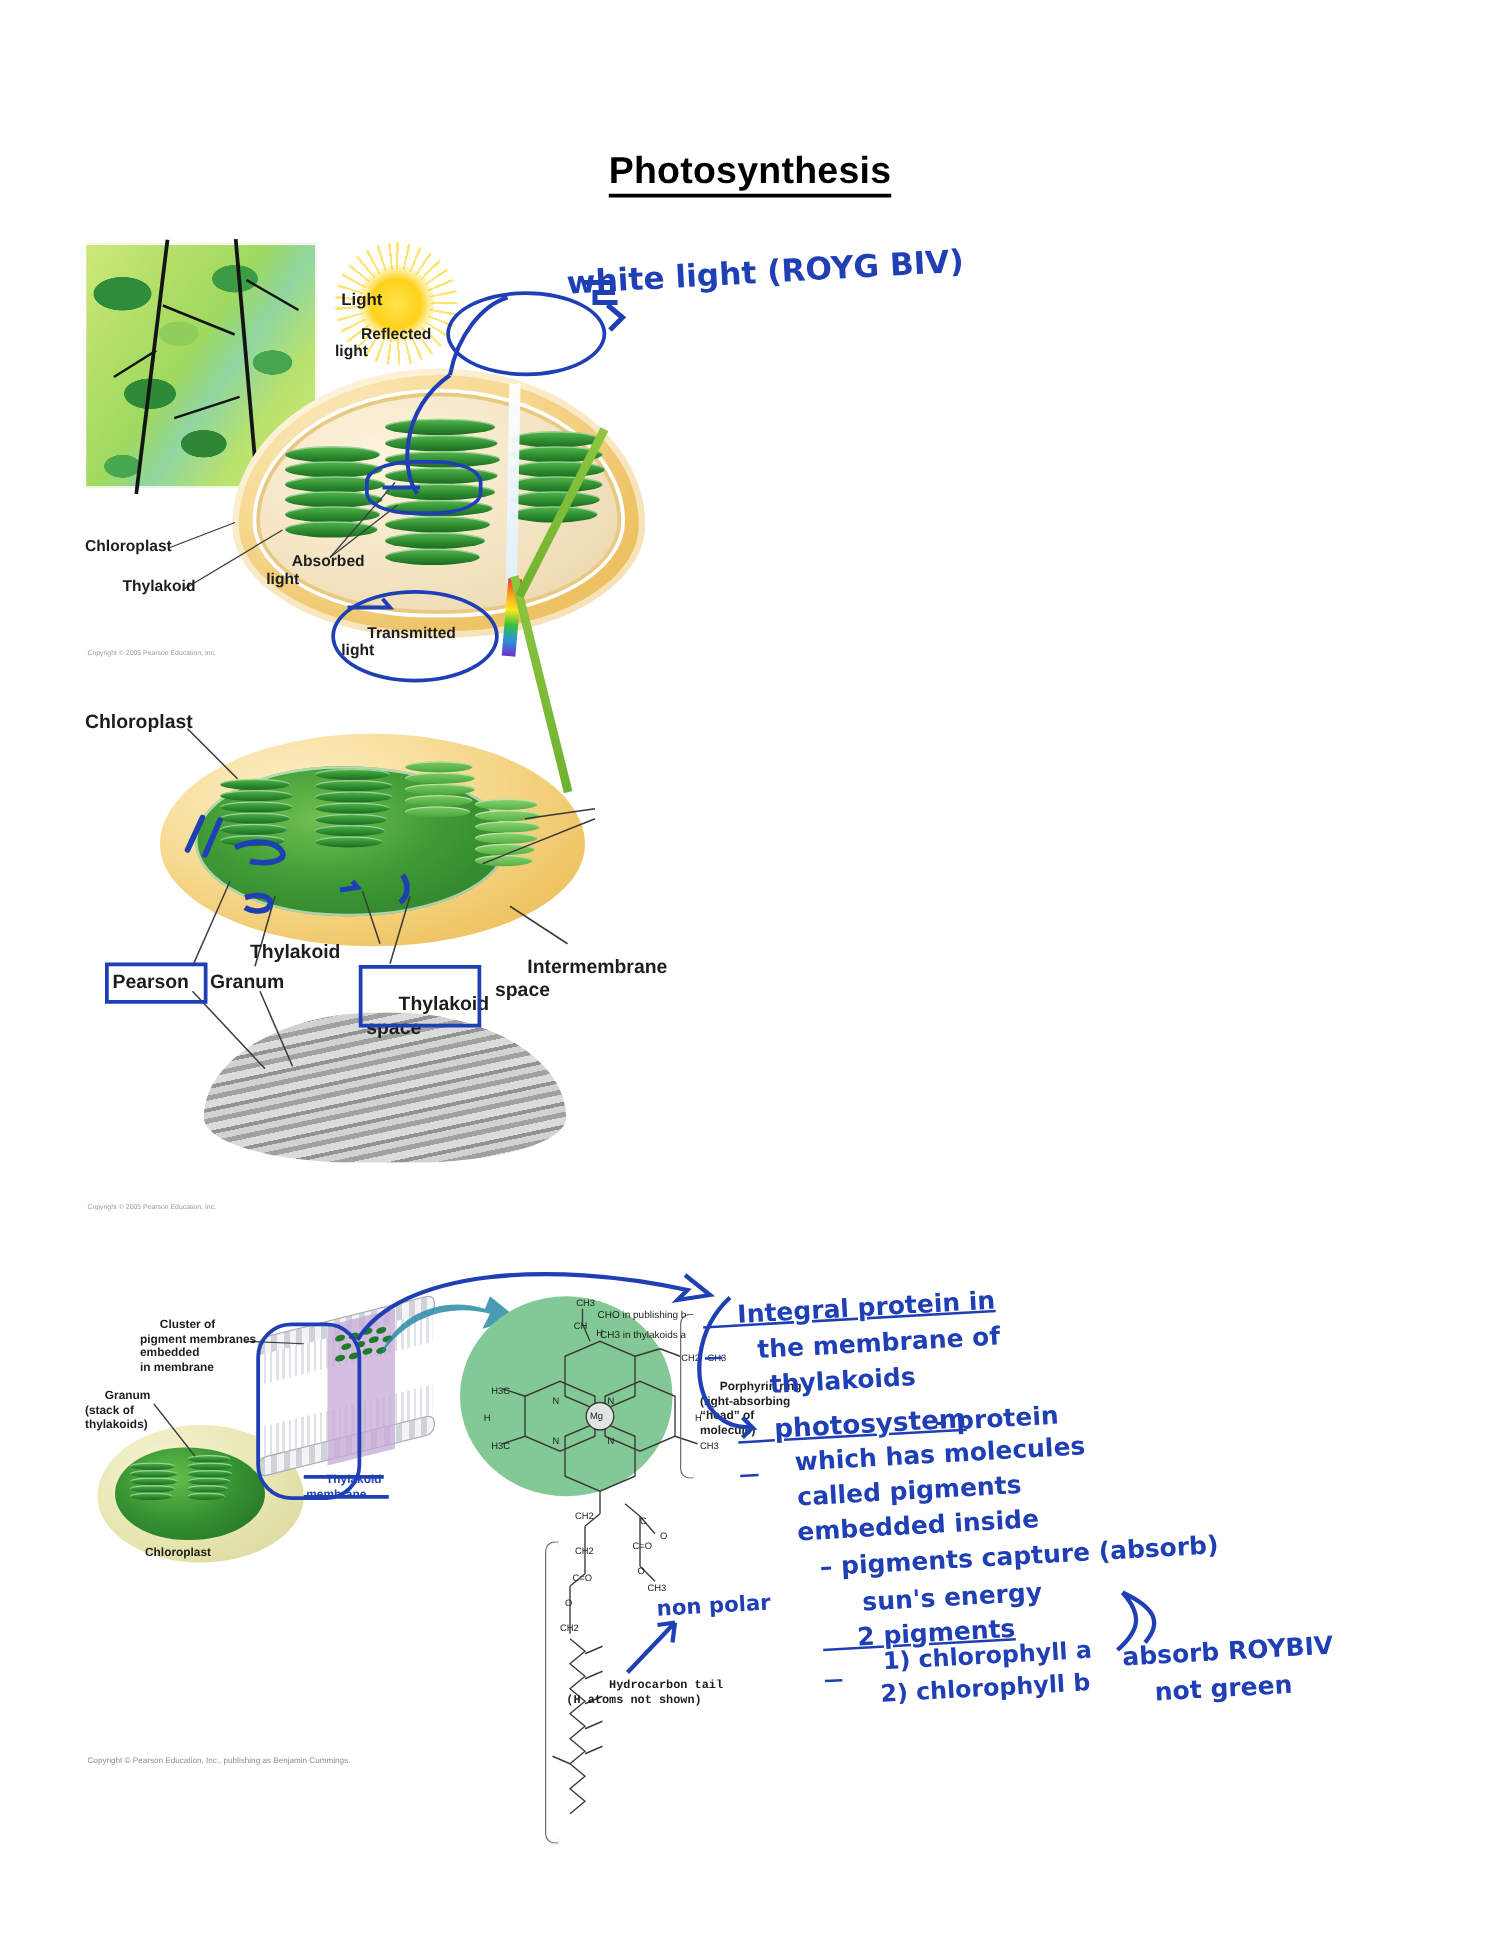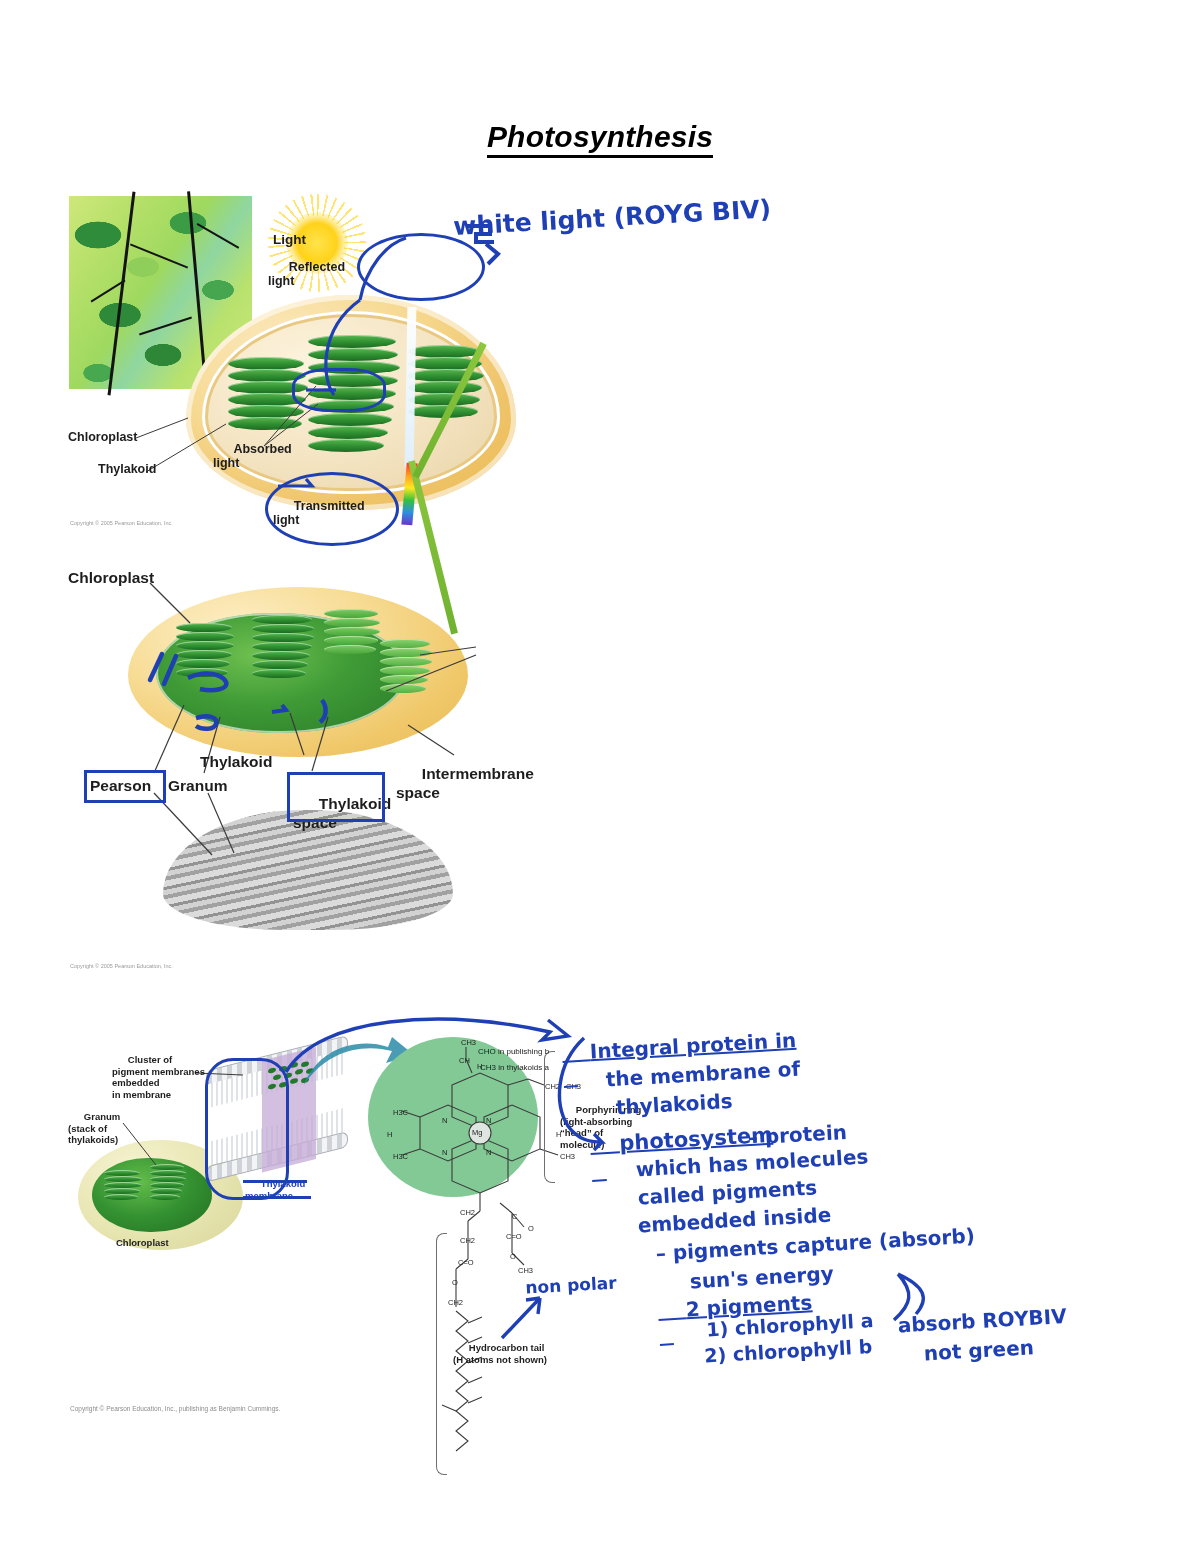--- a/index.html
+++ b/index.html
@@ -11,21 +11,20 @@
     overflow:hidden;
   }
   .page{position:relative;width:1200px;height:1554px;}
 
   
   .title{
     position:absolute;left:0;top:120px;width:1200px;
     text-align:center;
     font-size:30px;font-weight:bold;color:#000;
     letter-spacing:.2px;
-    font-style:italic;
   }
   .title span{border-bottom:3px solid #000;padding-bottom:2px;}
 
   
   .hw{
     position:absolute;
     color:#1f3fb5;
     font-family:"DejaVu Sans", sans-serif;
     font-weight:bold;
     white-space:pre;
@@ -534,21 +533,21 @@
     </div>
     <div class="chemtext" style="left:412px;top:48px;">
       <span>CH3 in thylakoids a</span>
     </div>
     <div class="fig3lbl" style="left:492px;top:78px;white-space:pre;">
       <span>Porphyrin ring
 (light-absorbing
 “head” of
 molecule)</span>
     </div>
-    <div class="fig3lbl" style="left:385px;top:316px;white-space:pre;">
+    <div class="fig3lbl" style="left:385px;top:316px;white-space:pre;font-family:Liberation Mono, monospace;">
       <span>Hydrocarbon tail
 (H atoms not shown)</span>
     </div>
 
     <div class="copyline" style="left:2px;top:390px;font-size:6.5px;color:#8c8c8c;">Copyright © Pearson Education, Inc., publishing as Benjamin Cummings.</div>
   </div>
 
   <div class="ink-ellipse" style="left:205px;top:1058px;width:78px;height:136px;border-radius:28px;"></div>
 
   <div class="ink-line" style="left:243px;top:1180px;width:64px;height:3px;"></div>

